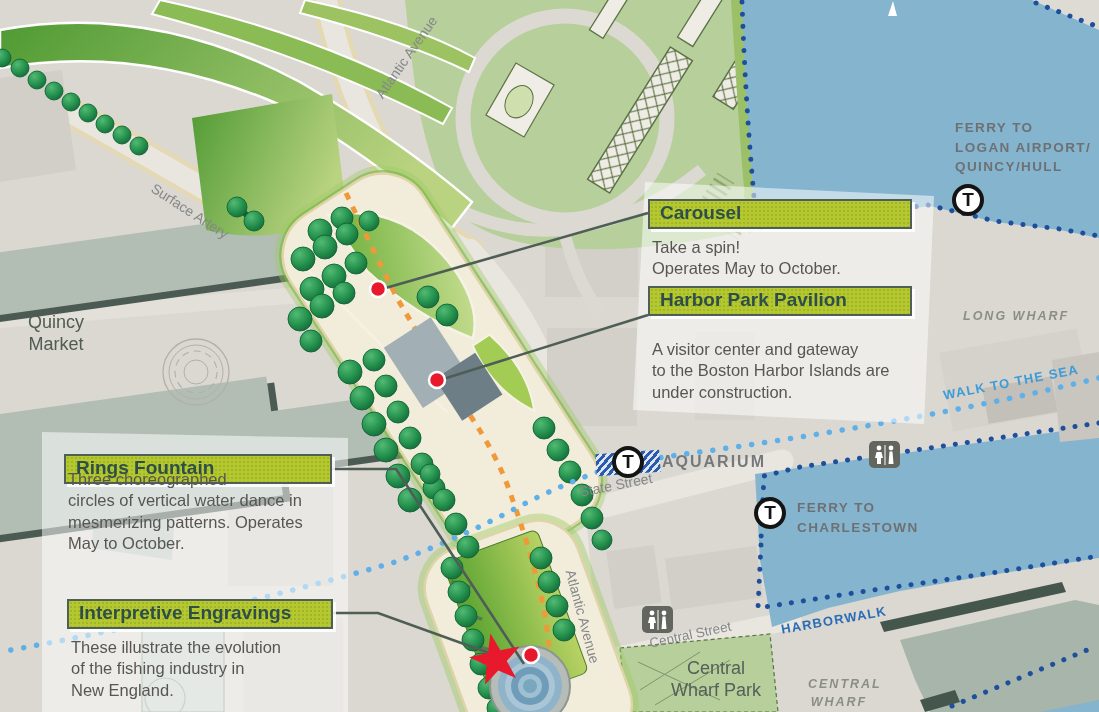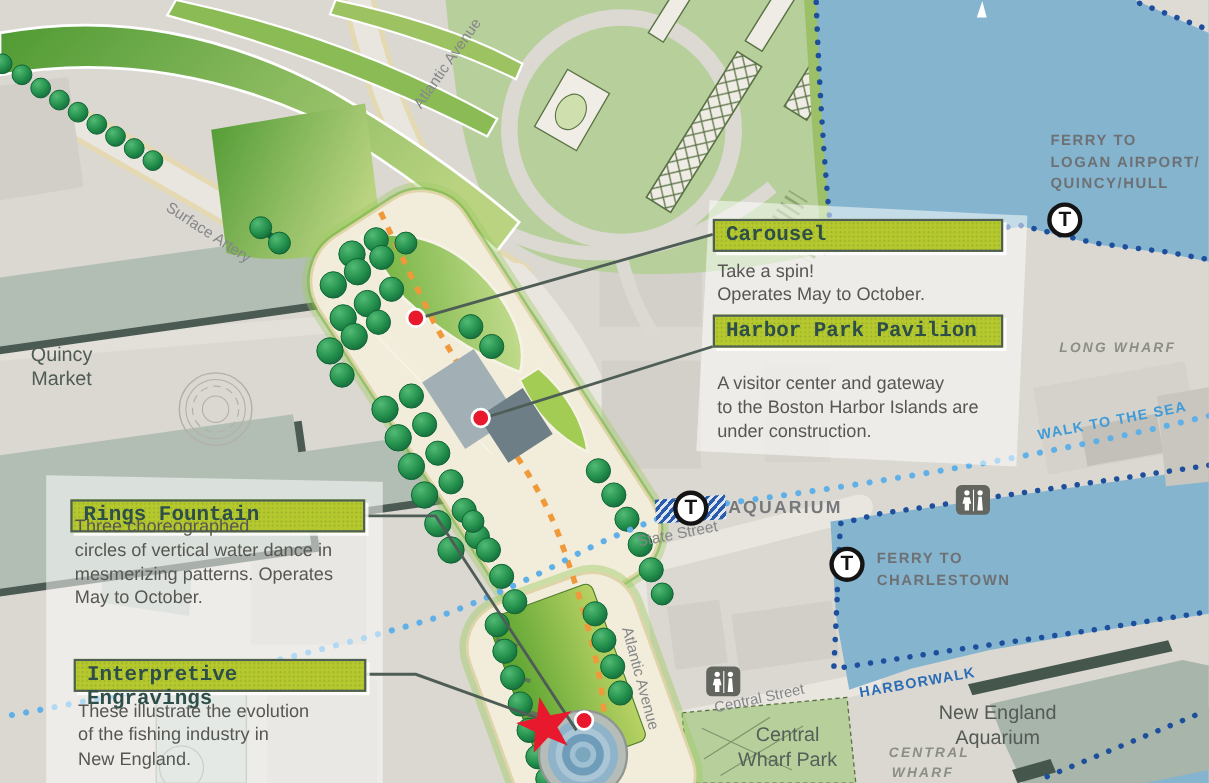--- a/index.html
+++ b/index.html
@@ -15,21 +15,21 @@
   .street{color:#85878a;font-size:14px;}
   .mapbox{position:absolute;background:rgba(248,246,238,.96);border:1.5px solid #5f6e66;
           box-shadow:2px 3px 4px rgba(50,60,50,.4);
           font-family:"Liberation Serif",serif;color:#3c564c;font-size:17px;
           line-height:1.22;padding:4px 9px;white-space:pre-line;}
   .callout-h{position:absolute;height:23px;
           background-color:#b5c92f;
           background-image:radial-gradient(rgba(70,90,20,.18) 0.9px,transparent 1.1px);
           background-size:4px 4px;
           border:2px solid #4f5f57;box-shadow:3px 3px 0 rgba(255,255,255,.85);
-          font-family:Liberation Mono, monospace;font-weight:bold;color:#2e4f49;
+          font-family:Liberation Sans, sans-serif;font-weight:bold;color:#2e4f49;
           font-size:19px;line-height:22px;padding:1px 10px 2px;}
   .callout-b{position:absolute;color:#575752;font-size:16.5px;line-height:1.3;white-space:pre-line;}
   .tlogo{position:absolute;width:24px;height:24px;border-radius:50%;background:#fff;
          border:4px solid #141414;color:#141414;font-weight:bold;font-size:19px;
          display:flex;align-items:center;justify-content:center;z-index:6;}
   .hatch{position:absolute;width:64px;height:22px;
          background:repeating-linear-gradient(135deg,#2a5cab 0 3px,#dde6f2 3px 5.5px);
          transform:rotate(-4deg);z-index:5;}
   .restroom{position:absolute;width:31px;height:27px;background:#63665f;border-radius:5px;
             display:flex;align-items:center;justify-content:center;z-index:6;}
@@ -302,22 +302,20 @@
 
 
 <div class="lbl sage z5" style="left:28px;top:312px;font-size:18px;">Quincy
 Market</div>
 
 <div class="lbl ital z5" style="left:963px;top:309px;">LONG WHARF</div>
 
 <div class="lbl ital z5" style="left:808px;top:676px;width:62px;text-align:center;line-height:1.4;">CENTRAL
 WHARF</div>
 
-<div class="lbl sage z5" style="left:846px;top:638px;width:122px;font-size:18px;text-align:center;color:#545b56;">New England
-Aquarium</div>
 
 <div class="lbl sage z5" style="left:658px;top:658px;width:116px;font-size:18px;text-align:center;color:#55605a;">Central
 Wharf Park</div>
 
 <div class="lbl street z5" style="left:372px;top:92px;transform:rotate(-55deg);transform-origin:0 0;">Atlantic Avenue</div>
 
 <div class="lbl street z5" style="left:578px;top:568px;transform:rotate(75deg);transform-origin:0 0;">Atlantic Avenue</div>
 
 <div class="lbl street z5" style="left:157px;top:180px;transform:rotate(33deg);transform-origin:0 0;">Surface Artery</div>
 

